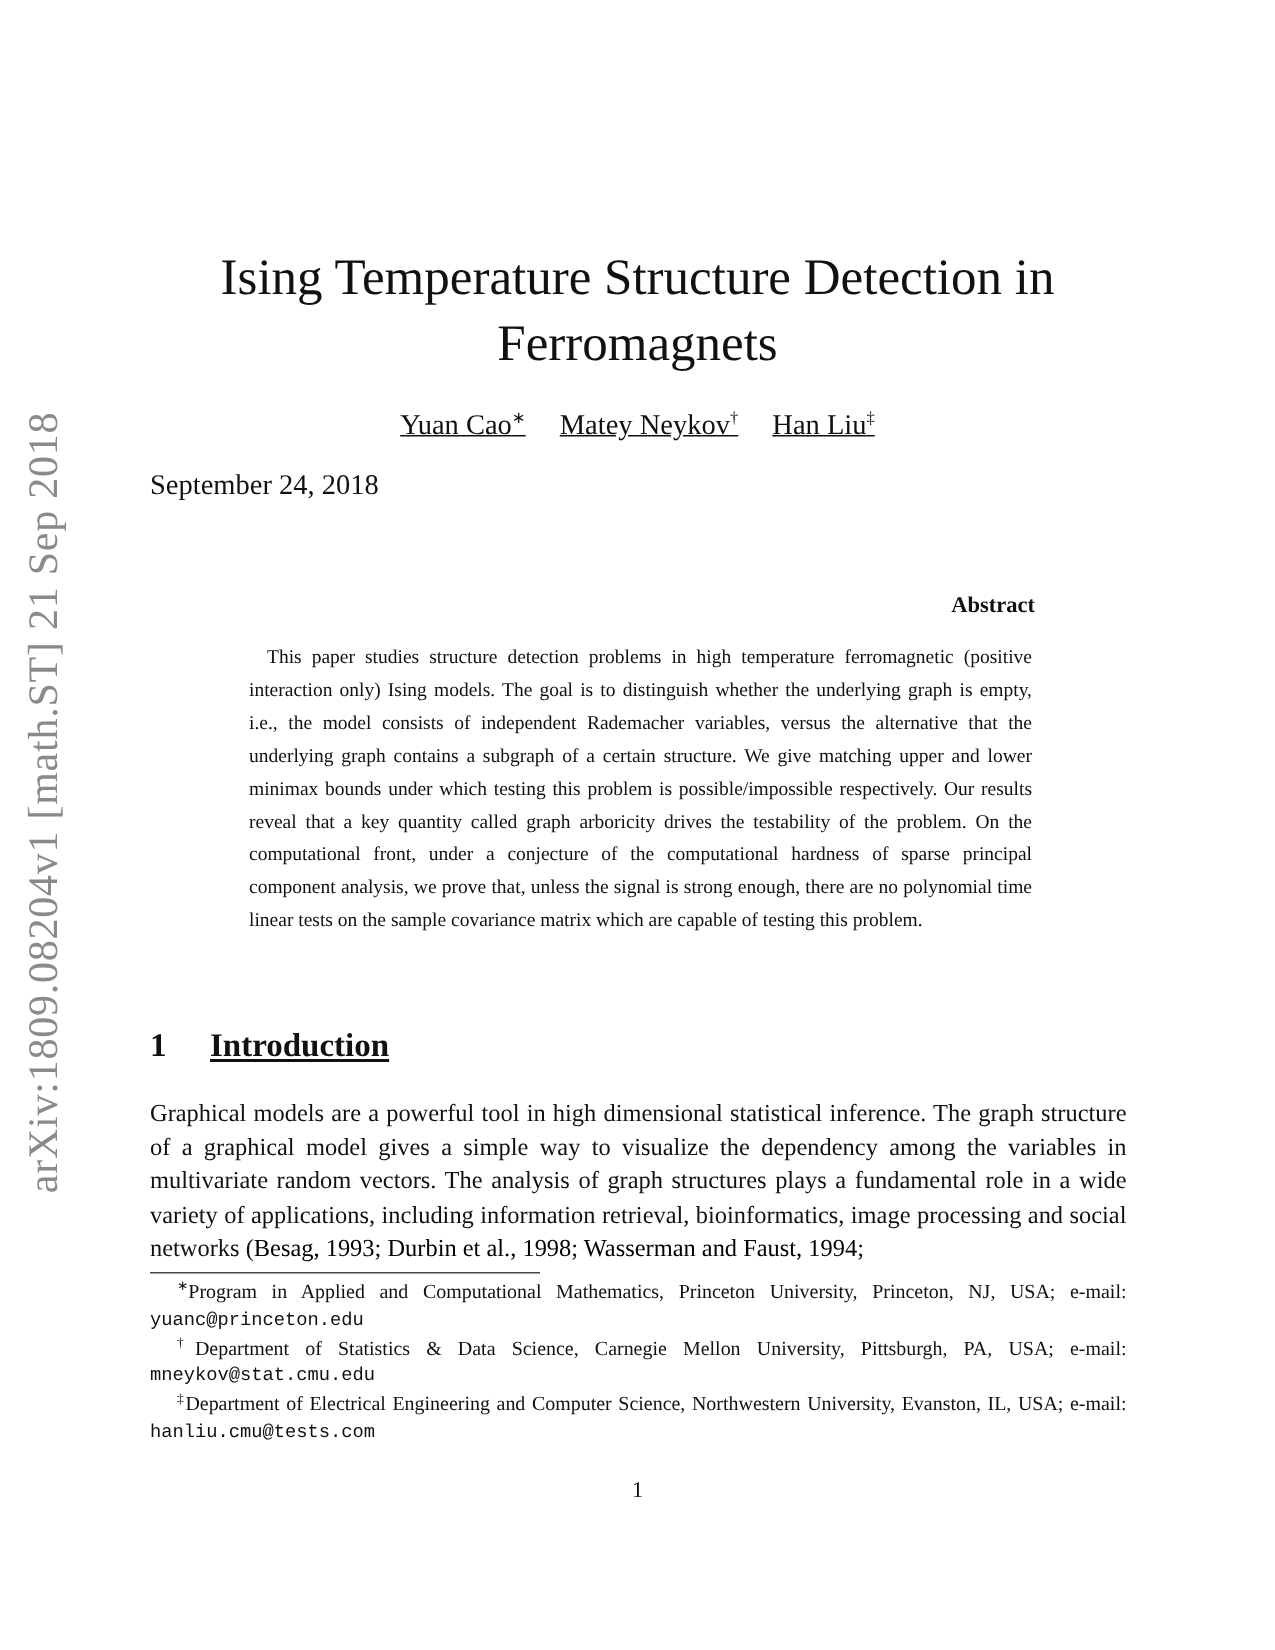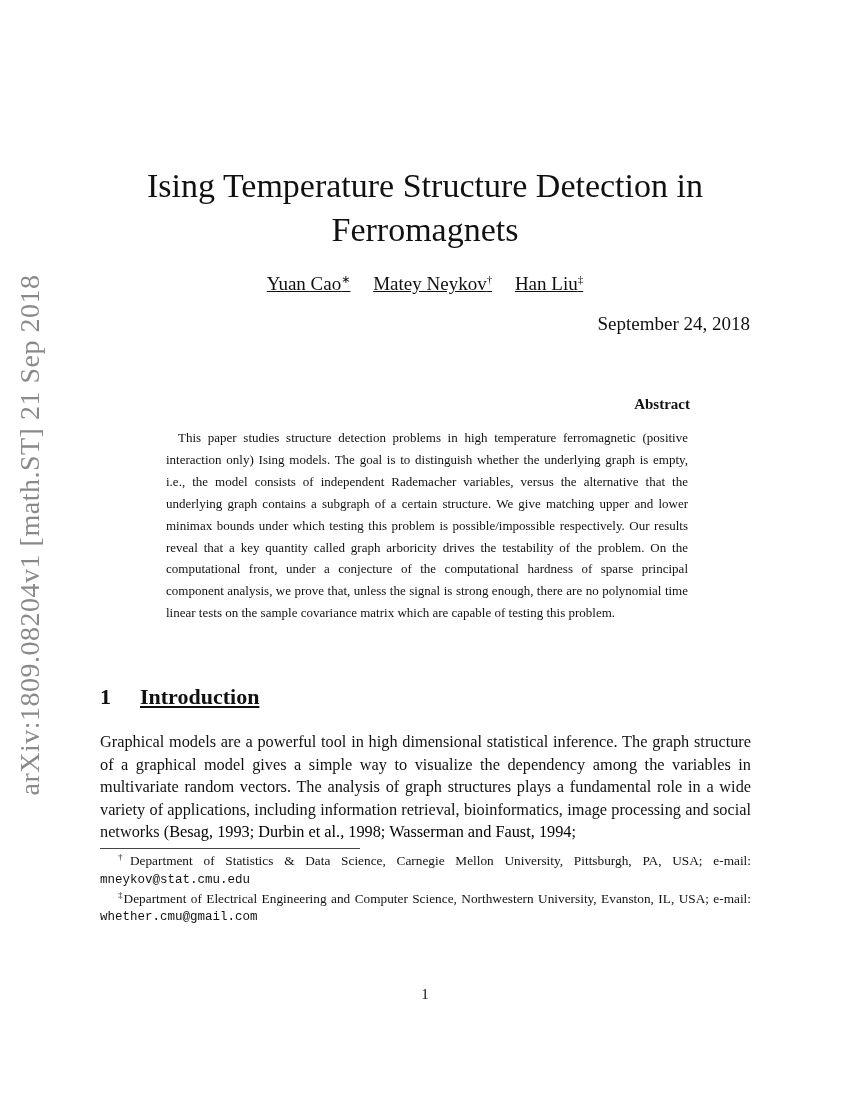--- a/index.html
+++ b/index.html
@@ -22,21 +22,21 @@
     font-size: 34px; line-height: 44px; font-weight: normal;
   }
   .authors {
     position: absolute; left: 100px; width: 650px; top: 273px;
     text-align: center; font-family: "Liberation Serif", serif; font-size: 19px;
   }
   .authors .author { margin: 4px 9px; text-decoration: underline; }
   .authors sup { font-size: 11px; vertical-align: 7px; line-height: 0; }
   .date {
     position: absolute; left: 100px; width: 650px; top: 313px;
-    text-align: right; font-family: "Liberation Serif", serif; font-size: 19px;
+    text-align: left; font-family: "Liberation Serif", serif; font-size: 19px;
   }
 
   .abstract-heading {
     position: absolute; left: 160px; width: 530px; top: 396px;
     text-align: right; font-family: "Liberation Serif", serif; font-weight: bold; font-size: 15px;
   }
   .abstract-body {
     position: absolute; left: 166px; width: 522px; top: 427px;
     font-family: "Liberation Serif", serif; font-size: 13px; line-height: 21.9px;
     text-align: justify; text-indent: 12px;
@@ -98,17 +98,18 @@
 
 <h2 class="section-heading" style="margin:0;">
   <span class="num">1</span><span>Introduction</span>
 </h2>
 
 <div class="intro-body"><span>Graphical models are a powerful tool in high dimensional statistical inference. The graph structure of a graphical model gives a simple way to visualize the dependency among the variables in multivariate random vectors. The analysis of graph structures plays a fundamental role in a wide variety of applications, including information retrieval, bioinformatics, image processing and social networks (</span><span class="cite"><span>Besag</span>, <span>1993</span></span><span>; </span><span class="cite"><span>Durbin et al.</span>, <span>1998</span></span><span>; </span><span class="cite"><span>Wasserman and Faust</span>, <span>1994</span></span><span>;</span></div>
 
 <div class="fn-rule"></div>
 
 <div class="footnotes">
+  <p><sup>∗</sup><span>Program in Applied and Computational Mathematics, Princeton University, Princeton, NJ, USA; e-mail: </span><span class="mono">yuanc@princeton.edu</span></p>
   <p><sup>†</sup><span>Department of Statistics &amp; Data Science, Carnegie Mellon University, Pittsburgh, PA, USA; e-mail: </span><span class="mono">mneykov@stat.cmu.edu</span></p>
-  <p><sup>‡</sup><span>Department of Electrical Engineering and Computer Science, Northwestern University, Evanston, IL, USA; e-mail: </span><span class="mono">whether.cmu@gmail.com</span></p>
+  <p><sup>‡</sup><span>Department of Electrical Engineering and Computer Science, Northwestern University, Evanston, IL, USA; e-mail: </span><span class="mono">hanliu.cmu@tests.com</span></p>
 </div>
 
 <div class="page-number">1</div>
 
 </body></html>

